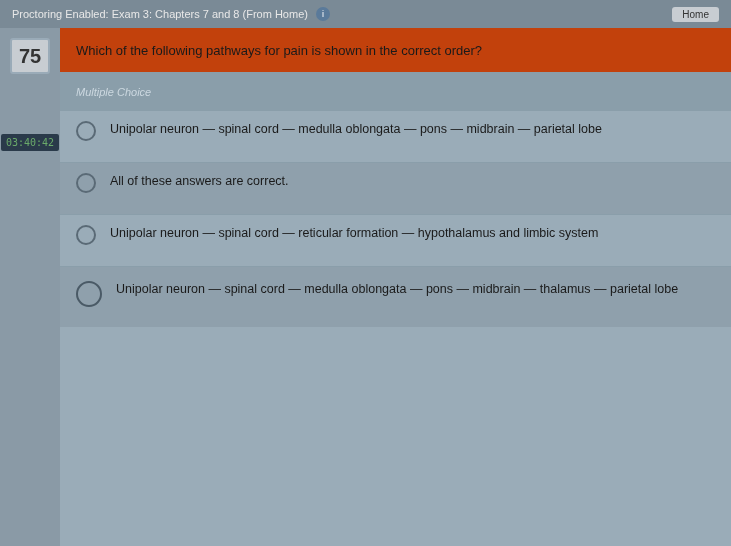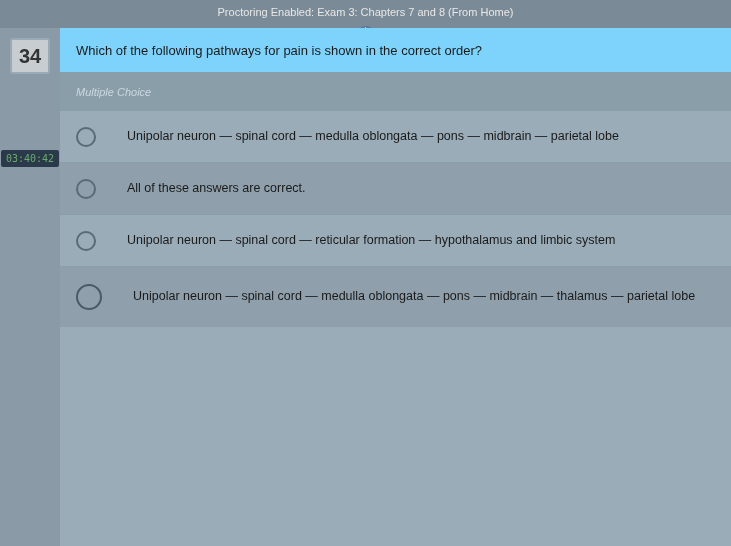--- a/index.html
+++ b/index.html
@@ -12,21 +12,20 @@
       position: relative;
     }
 
     .top-bar {
       background: #7a8a96;
       padding: 6px 12px;
       display: flex;
       align-items: center;
       gap: 8px;
       height: 28px;
-      flex-direction: column;
     }
 
     .top-bar-text {
       color: #e8e8e8;
       font-size: 11px;
     }
 
     .info-icon {
       width: 14px;
       height: 14px;
@@ -73,37 +72,37 @@
       display: flex;
       align-items: center;
       justify-content: center;
       font-size: 20px;
       font-weight: bold;
       color: #333;
       border-radius: 3px;
     }
 
     .timer-box {
-      margin-top: 76px;
+      margin-top: 60px;
       background: #2a3a4a;
       color: #6aaa6a;
       font-size: 10px;
       padding: 3px 5px;
       border-radius: 2px;
       font-family: monospace;
     }
 
     .right-panel {
       flex: 1;
       display: flex;
       flex-direction: column;
     }
 
     .question-header {
-      background: #7dd3fc;
+      background: #c2410c;
       padding: 10px 16px;
       min-height: 44px;
       display: flex;
       align-items: center;
     }
 
     .question-text {
       font-size: 13px;
       color: #1a1a1a;
       font-weight: 500;
@@ -125,27 +124,26 @@
 
     .options-container {
       flex: 1;
       background: #9aacb8;
       display: flex;
       flex-direction: column;
     }
 
     .option-row {
       display: flex;
-      align-items: center;
+      align-items: flex-start;
       padding: 10px 16px;
       min-height: 52px;
       border-bottom: 1px solid #8a9eaa;
       background: #9aacb8;
       cursor: pointer;
-      gap: 17px;
     }
 
     .option-row:nth-child(even) {
       background: #8fa0ac;
     }
 
     .option-row:last-child {
       border-bottom: none;
       min-height: 60px;
     }
@@ -189,21 +187,21 @@
 <body>
 
 <div class="top-bar">
   <span class="top-bar-text">Proctoring Enabled: Exam 3: Chapters 7 and 8 (From Home)</span>
   <div class="info-icon">i</div>
   <button class="pause-btn">Home</button>
 </div>
 
 <div class="main-content">
   <div class="left-panel">
-    <div class="question-number">34</div>
+    <div class="question-number">75</div>
     <div class="timer-box">03:40:42</div>
   </div>
 
   <div class="right-panel">
     <div class="question-header">
       <span class="question-text">Which of the following pathways for pain is shown in the correct order?</span>
     </div>
     <div class="question-type-bar">
       <span class="question-type-label">Multiple Choice</span>
     </div>

